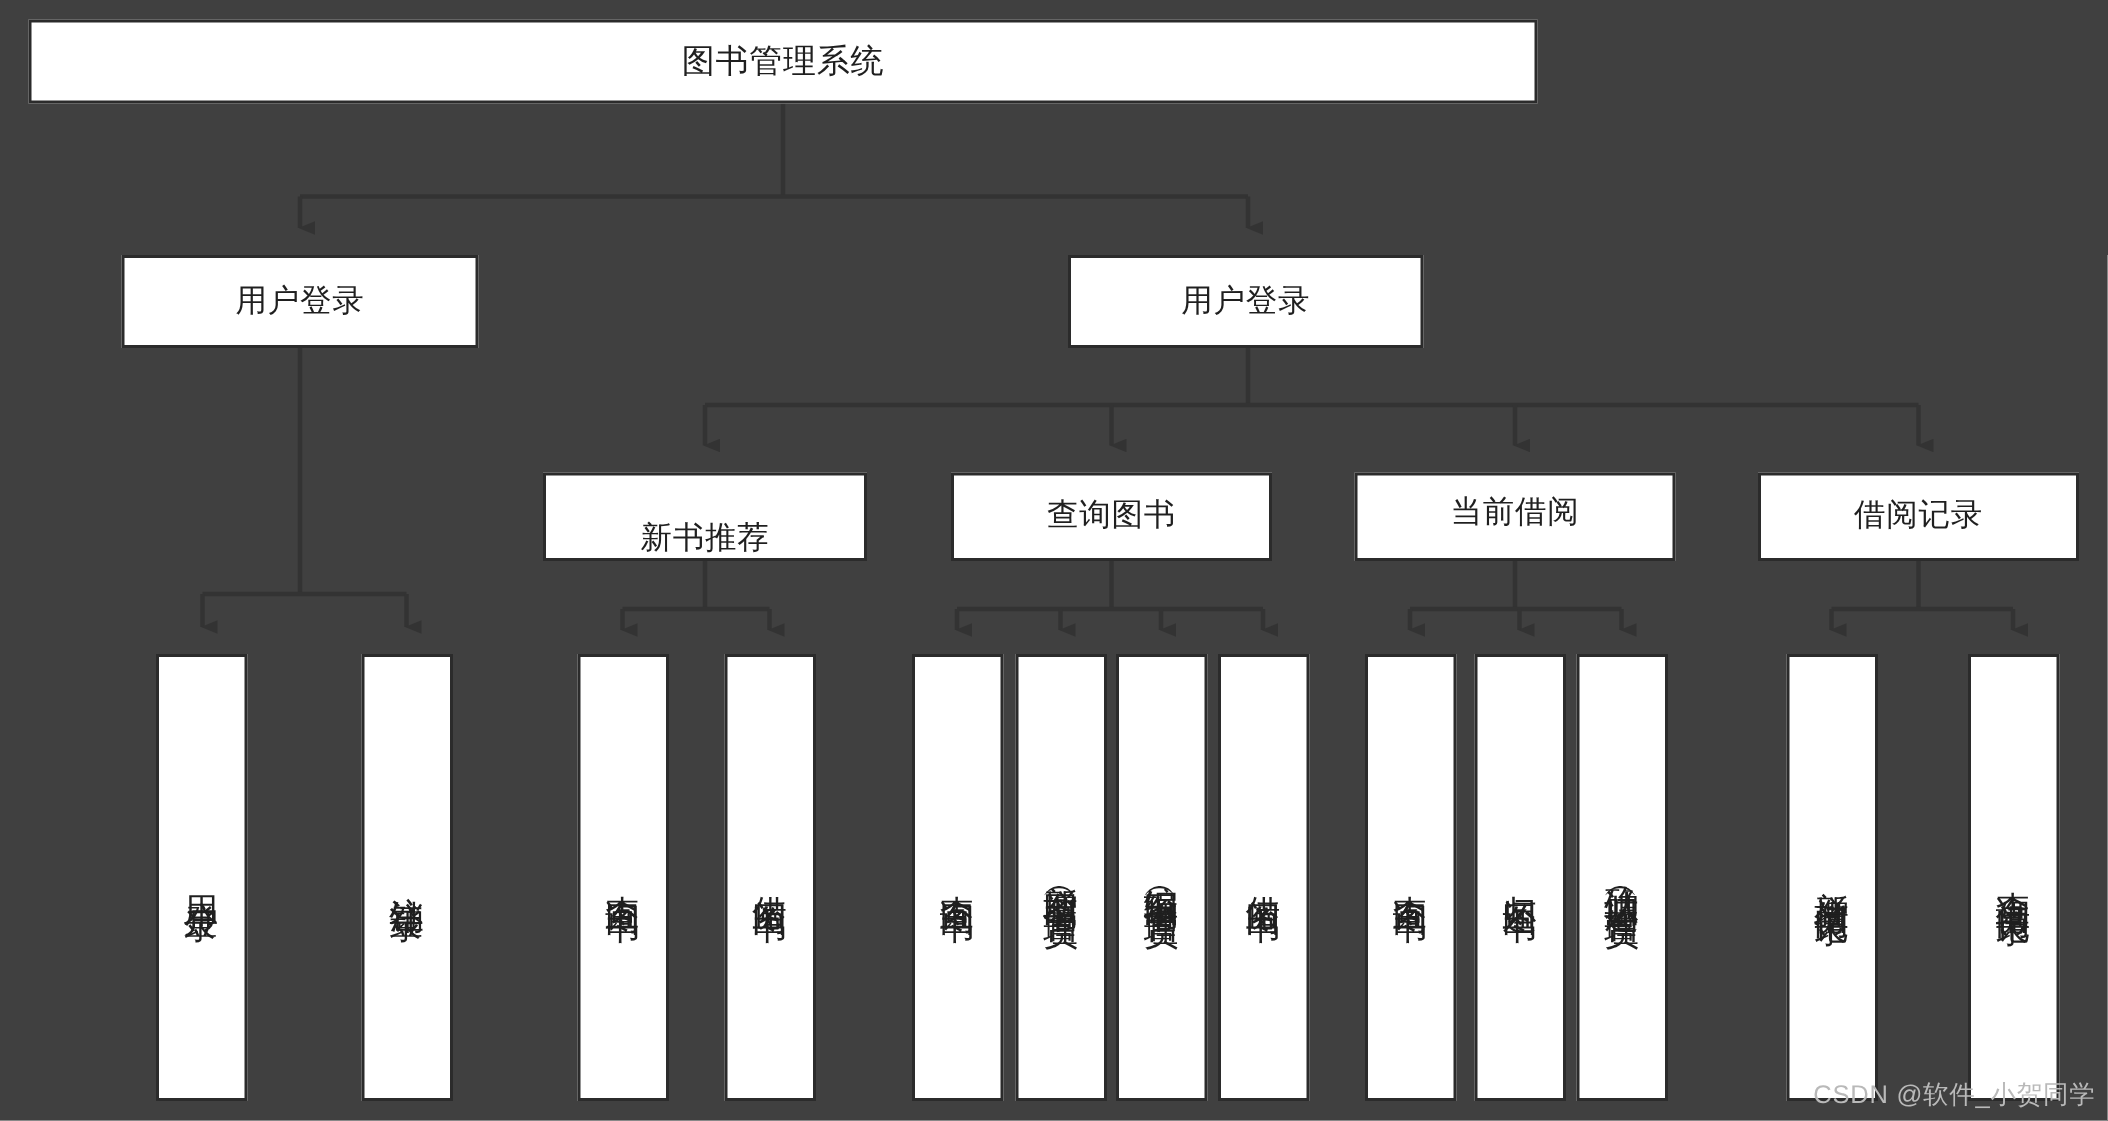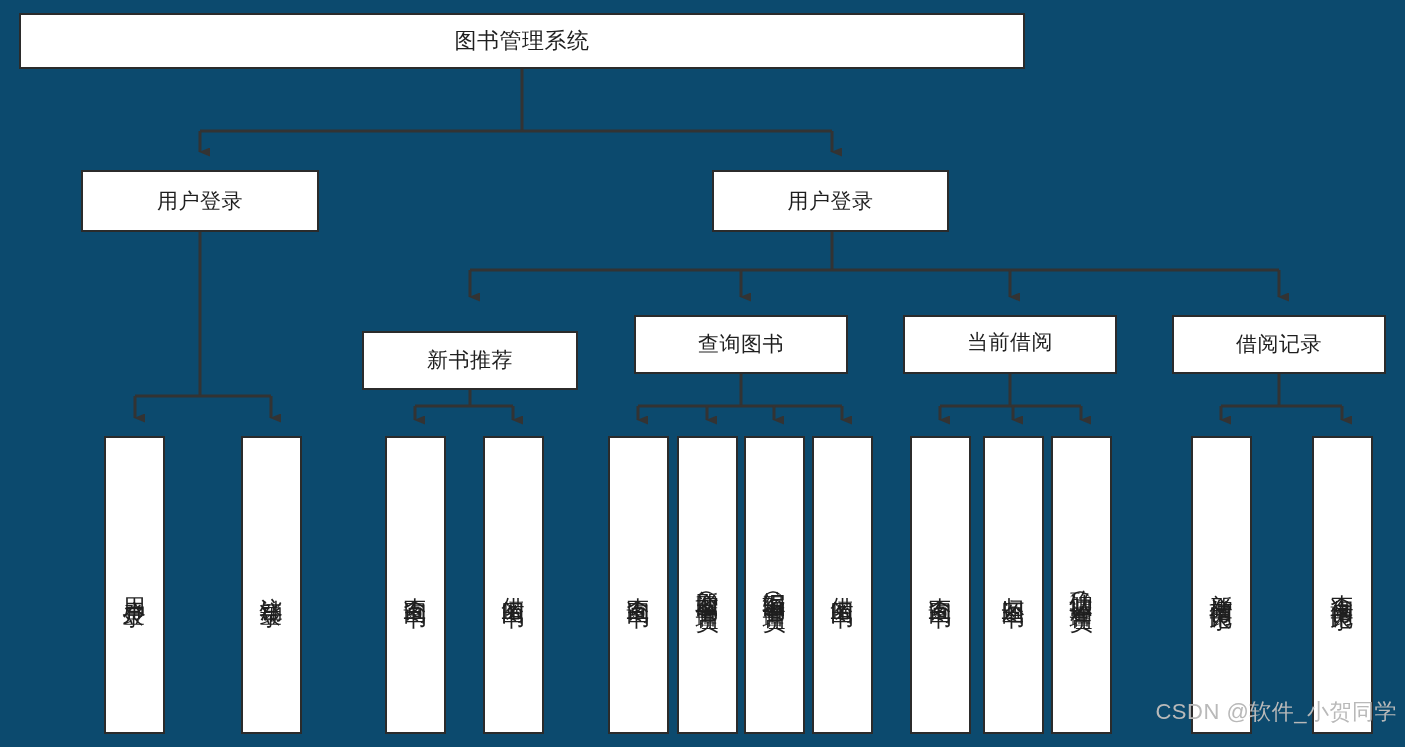--- a/index.html
+++ b/index.html
@@ -10,21 +10,21 @@
   body {
     width: 1405px;
     height: 747px;
     font-family: "Liberation Sans", "DejaVu Sans", sans-serif;
     overflow: hidden;
   }
   #diagram-root {
     position: relative;
     width: 1405px;
     height: 747px;
-    background: #0c4a6e;
+    background: #404040;
   }
   svg.connectors {
     position: absolute;
     left: 0;
     top: 0;
     width: 1405px;
     height: 747px;
     pointer-events: none;
   }
   .node {
@@ -58,22 +58,22 @@
     line-height: 1.05;
     letter-spacing: 3px;
     max-height: 280px;
   }
   .node.root .node-label {
     font-size: 22px;
   }
   .watermark {
     position: absolute;
     right: 8px;
-    bottom: 20px;
-    font-size: 22px;
+    bottom: 6px;
+    font-size: 17px;
     color: #b9b9b9;
     letter-spacing: 0.5px;
     white-space: nowrap;
   }
 </style>
 </head>
 <body>
 
 <div id="diagram-root">
 
@@ -132,21 +132,21 @@
     <span class="node-label">图书管理系统</span>
   </div>
 
   <div class="node horizontal" style="left:81px; top:170px; width:238px; height:62px;">
     <span class="node-label">用户登录</span>
   </div>
   <div class="node horizontal" style="left:712px; top:170px; width:237px; height:62px;">
     <span class="node-label">用户登录</span>
   </div>
 
-  <div class="node horizontal" style="left:362px; top:331px; width:216px; height:59px;">
+  <div class="node horizontal" style="left:362px; top:315px; width:216px; height:59px;align-items:flex-end;">
     <span class="node-label">新书推荐</span>
   </div>
   <div class="node horizontal" style="left:634px; top:315px; width:214px; height:59px;">
     <span class="node-label">查询图书</span>
   </div>
   <div class="node horizontal" style="left:903px; top:315px; width:214px; height:59px;font-family:Liberation Mono, monospace;">
     <span class="node-label">当前借阅</span>
   </div>
   <div class="node horizontal" style="left:1172px; top:315px; width:214px; height:59px;">
     <span class="node-label">借阅记录</span>

